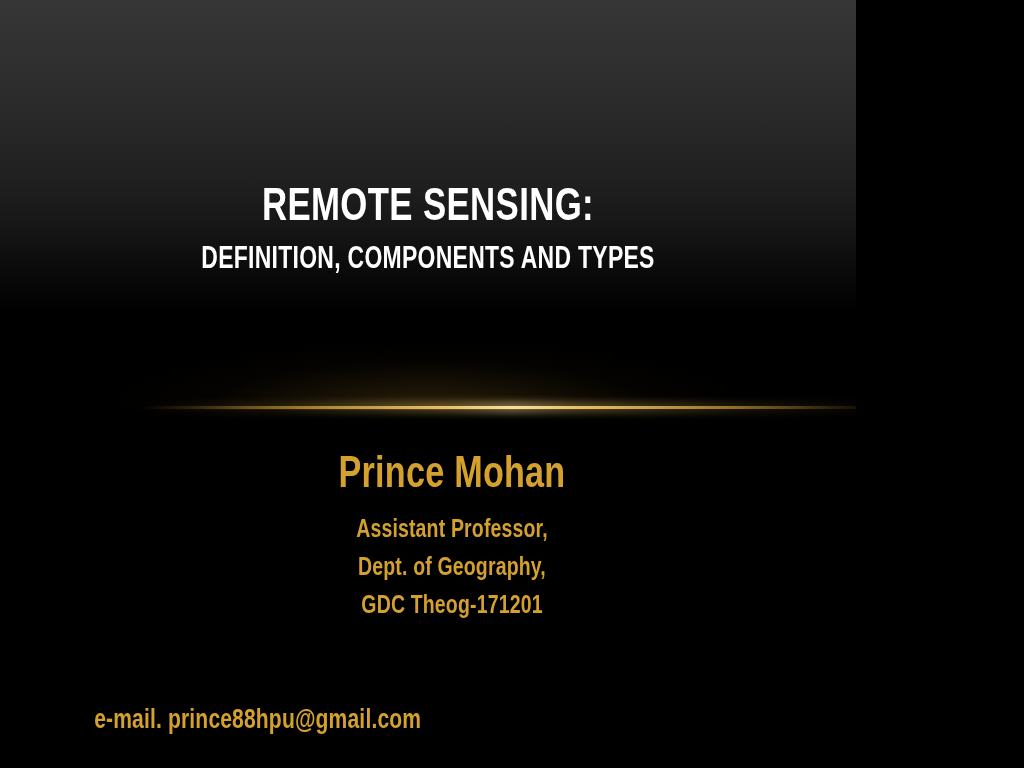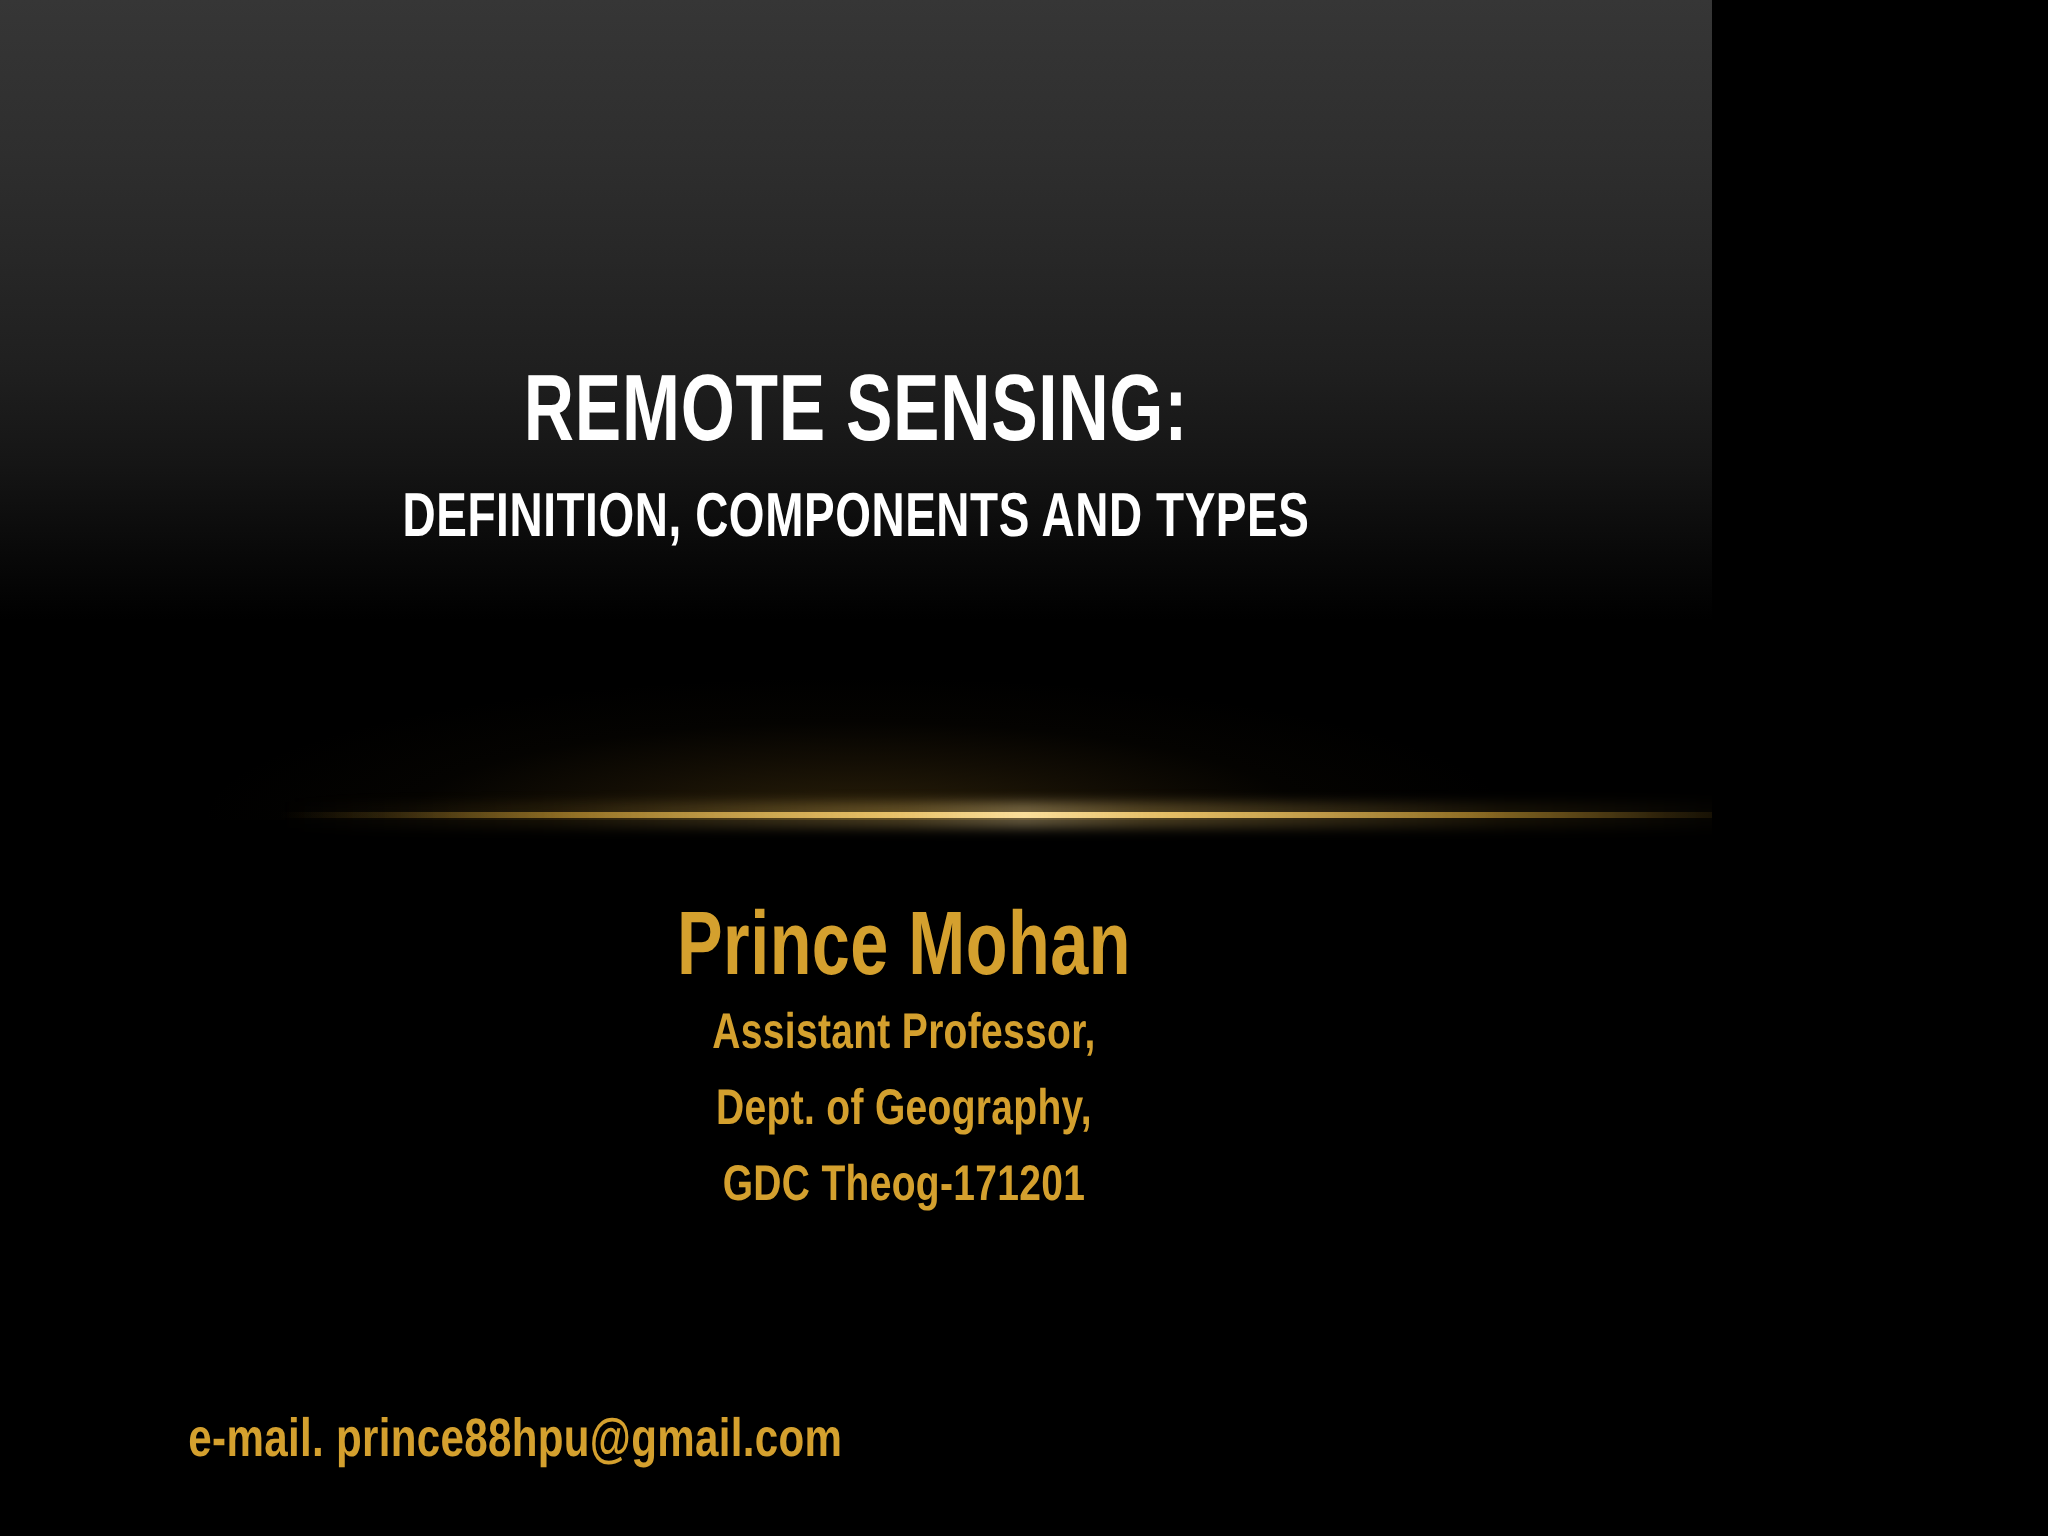--- a/index.html
+++ b/index.html
@@ -137,20 +137,21 @@
     font-size: 45px;
     line-height: 50px;
     font-weight: 700;
     letter-spacing: 0.3px;
     transform: scaleX(0.76);
     transform-origin: 50% 50%;
     white-space: nowrap;
   }
 
   .affil-lines {
+    margin-top: 12px;
   }
 
   .affil-line {
     display: block;
     color: #d4a02e;
     font-size: 25px;
     line-height: 38px;
     font-weight: 700;
     letter-spacing: 0.2px;
     transform: scaleX(0.78);

